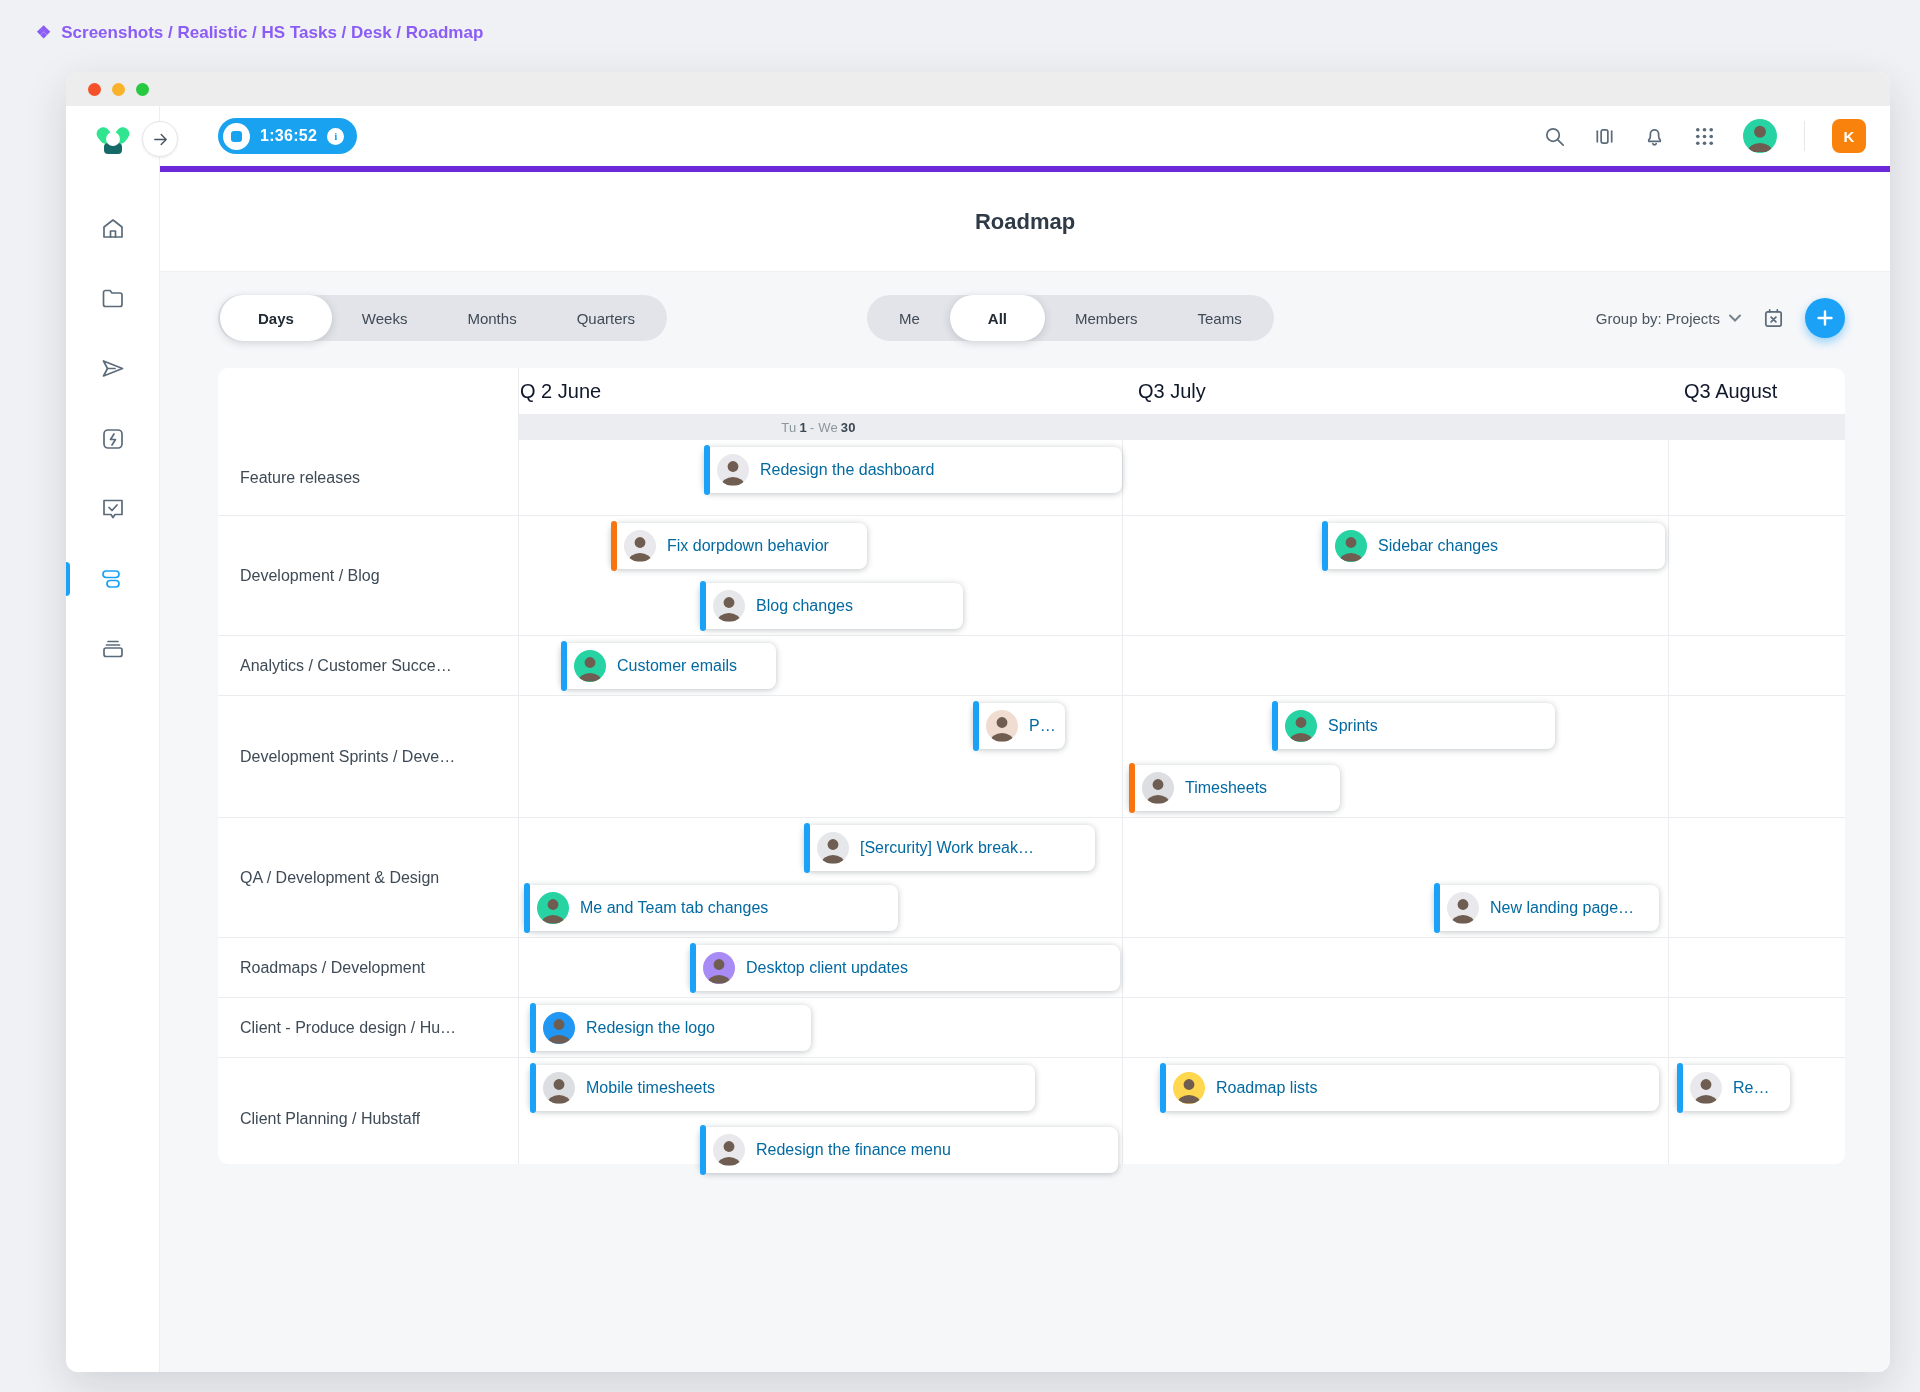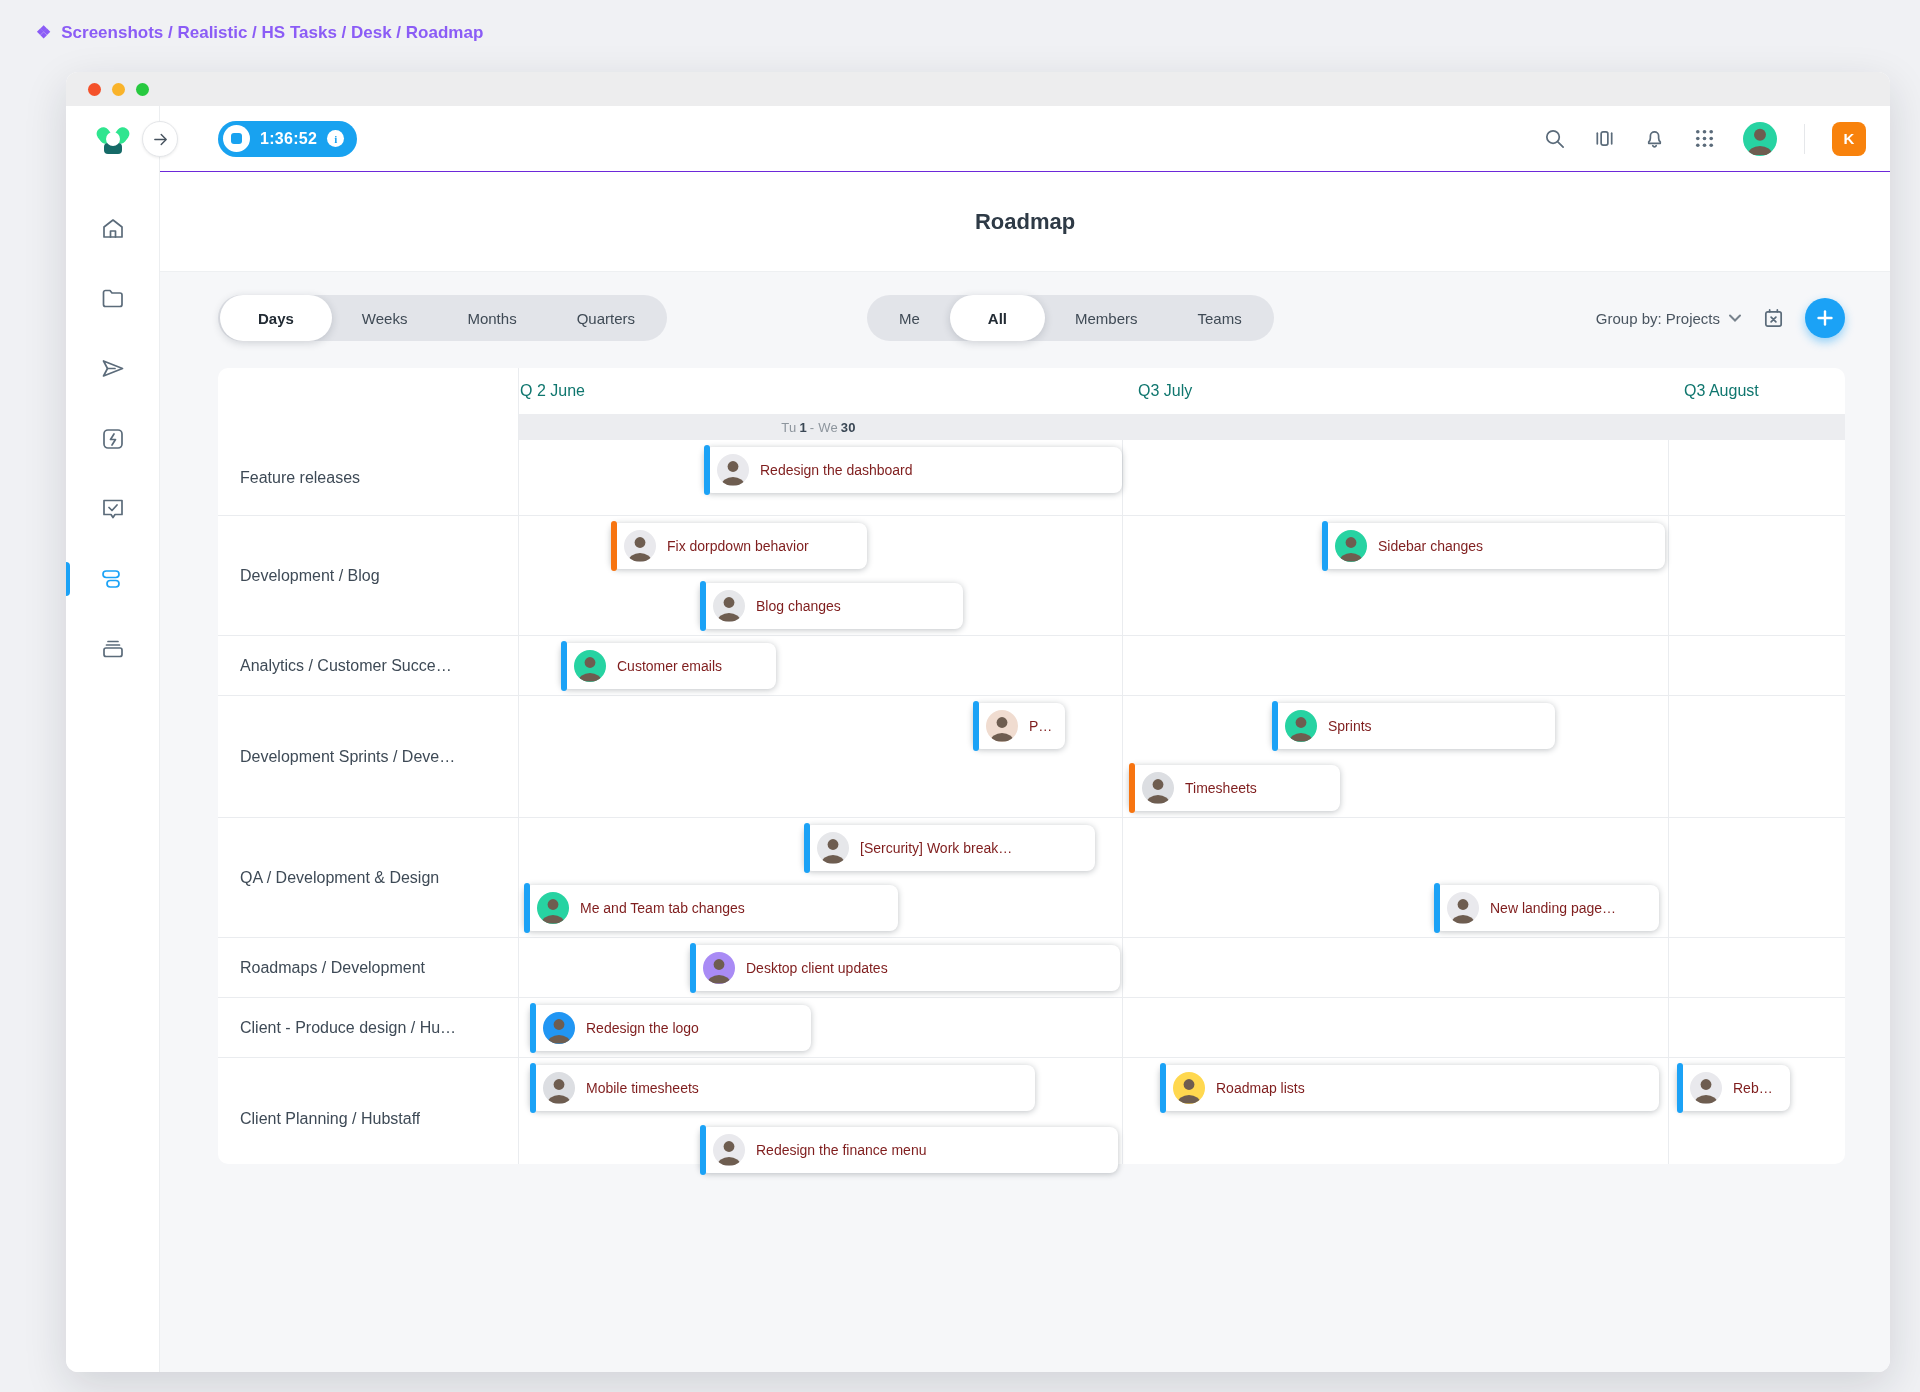--- a/index.html
+++ b/index.html
@@ -30,21 +30,21 @@
   .logo { margin-top:14px; }
   .nav { margin-top:52px; display:flex; flex-direction:column; gap:40px; width:100%; }
   .nav-item { position:relative; display:flex; justify-content:center; width:100%; cursor:pointer; }
   .nav-item svg { width:26px; height:26px; stroke:#5B6B7A; fill:none; stroke-width:1.7; stroke-linecap:round; stroke-linejoin:round; }
   .nav-item.active svg { stroke:#1BA2F6; }
   .active-bar { position:absolute; left:0; top:-4px; width:4px; height:34px; background:#1BA2F6; border-radius:0 4px 4px 0; }
 
   
   .main { flex:1; display:flex; flex-direction:column; min-width:0; background:#F6F7F9; position:relative; }
 
-  .topbar { flex:0 0 66px; background:#fff; border-bottom:1px solid #6d28d9;
+  .topbar { flex:0 0 66px; background:#fff; border-bottom:6px solid #6d28d9;
     display:flex; align-items:center; padding:0 24px 0 58px; position:relative; }
   .collapse-btn { position:absolute; left:-18px; top:15px; width:36px; height:36px; border-radius:50%;
     background:#fff; border:1px solid #E4E6E9; box-shadow:0 1px 3px rgba(0,0,0,.08);
     display:flex; align-items:center; justify-content:center; cursor:pointer; z-index:4; }
   .collapse-btn svg { width:17px; height:17px; stroke:#46525E; fill:none; stroke-width:2; stroke-linecap:round; stroke-linejoin:round; }
 
   .timer-pill { height:36px; border-radius:18px; background:#18A2F0; display:flex; align-items:center;
     padding:0 13px 0 5px; gap:10px; cursor:pointer; }
   .stop-btn { width:27px; height:27px; border-radius:50%; background:#fff; display:flex; align-items:center; justify-content:center; }
   .stop-square { width:11px; height:11px; border-radius:3px; background:#18A2F0; }
@@ -81,40 +81,40 @@
   .cal-icon svg { width:100%; height:100%; stroke:#5B6B7A; fill:none; stroke-width:1.8; stroke-linecap:round; stroke-linejoin:round; }
   .add-btn { width:40px; height:40px; border-radius:50%; background:#1BA2F6; color:#fff;
     display:flex; align-items:center; justify-content:center; cursor:pointer;
     box-shadow:0 4px 10px rgba(27,162,246,.45); }
   .add-btn svg { width:18px; height:18px; stroke:#fff; stroke-width:2.4; stroke-linecap:round; }
 
   
   .grid-card { margin:24px 0 0 58px; width:1627px; height:796px; background:#fff;
     border-radius:10px; position:relative; }
   .month-label { position:absolute; top:0; height:46px; display:flex; align-items:center;
-    font-size:16px; color:#0f766e; }
+    font-size:20px; color:#0f172a; }
   .band { position:absolute; left:300px; top:46px; width:1327px; height:26px; background:#ECEDF0; }
   .band-label { position:absolute; top:46px; height:26px; display:flex; align-items:center; justify-content:center;
     font-size:13px; color:#8D959D; letter-spacing:.2px; }
   .band-label b { color:#3A4754; font-weight:700; margin:0 3px; }
   .vline { position:absolute; top:72px; bottom:0; width:1px; background:#EAECEF; }
   .label-line { position:absolute; left:300px; top:0; bottom:0; width:1px; background:#EAECEF; }
   .rows { position:absolute; left:0; right:0; top:72px; }
   .grid-row { position:relative; border-bottom:1px solid #EAECEF; }
   .grid-row:last-child { border-bottom:none; }
   .row-label { position:absolute; left:22px; top:50%; transform:translateY(-50%);
     font-size:16px; color:#3E4A56; max-width:264px; white-space:nowrap; overflow:hidden; }
   .row-timeline { position:absolute; left:300px; right:0; top:0; bottom:0; }
   .task { position:absolute; height:46px; background:#fff; border-radius:8px;
     box-shadow:0 1px 6px rgba(25,35,45,.28); display:flex; align-items:center;
     padding-left:13px; cursor:pointer; }
   .task-accent { position:absolute; left:0; top:-2px; bottom:-2px; width:6px; border-radius:4px; }
   .task-avatar { width:32px; height:32px; border-radius:50%; overflow:hidden; position:relative; flex:0 0 auto; }
   .person { position:absolute; inset:0; }
-  .task-label { margin-left:11px; font-size:14px; color:#7f1d1d; white-space:nowrap; overflow:hidden; text-overflow:ellipsis; padding-right:12px; }
+  .task-label { margin-left:11px; font-size:16px; color:#0369a1; white-space:nowrap; overflow:hidden; text-overflow:ellipsis; padding-right:12px; }
 </style>
 </head>
 <body>
 
 <div class="breadcrumb">
   <span>❖</span>
   <span>Screenshots / Realistic / HS Tasks / Desk / Roadmap</span>
 </div>
 
 <div class="window">

